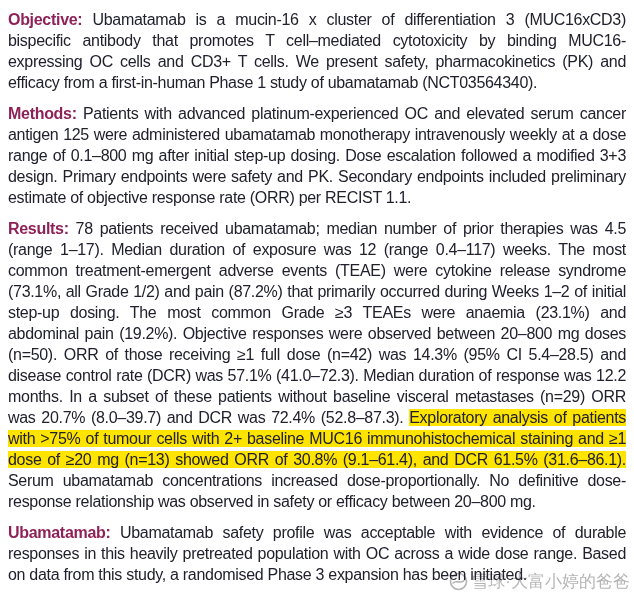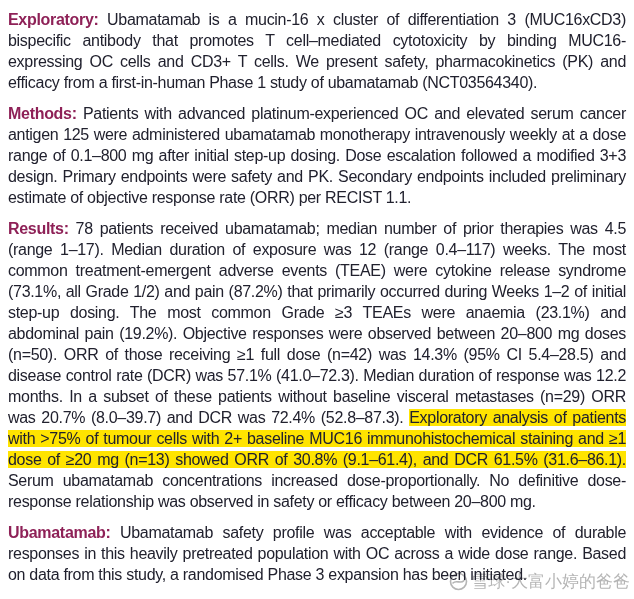--- a/index.html
+++ b/index.html
@@ -60,21 +60,21 @@
     <svg width="19" height="19" viewBox="0 0 19 19" aria-hidden="true">
       <circle cx="9.5" cy="9.5" r="8" fill="none" stroke="#b5b5b5" stroke-width="1.6"></circle>
       <path d="M4 11 C 7 7.5, 12 12.5, 15 8.5" fill="none" stroke="#b5b5b5" stroke-width="1.6" stroke-linecap="round"></path>
     </svg>
   </span>
   <span>雪球·大富小婷的爸爸</span>
 </div>
 
 <div class="doc">
 
-  <p><b class="section-label">Exploratory:</b> <span>Ubamatamab is a mucin-16 x cluster of differentiation 3 (MUC16xCD3) bispecific antibody that promotes T cell–mediated cytotoxicity by binding MUC16-expressing OC cells and CD3+ T cells. We present safety, pharmacokinetics (PK) and efficacy from a first-in-human Phase 1 study of ubamatamab (NCT03564340).</span></p>
+  <p><b class="section-label">Objective:</b> <span>Ubamatamab is a mucin-16 x cluster of differentiation 3 (MUC16xCD3) bispecific antibody that promotes T cell–mediated cytotoxicity by binding MUC16-expressing OC cells and CD3+ T cells. We present safety, pharmacokinetics (PK) and efficacy from a first-in-human Phase 1 study of ubamatamab (NCT03564340).</span></p>
 
   <p><b class="section-label">Methods:</b> <span>Patients with advanced platinum-experienced OC and elevated serum cancer antigen 125 were administered ubamatamab monotherapy intravenously weekly at a dose range of 0.1–800 mg after initial step-up dosing. Dose escalation followed a modified 3+3 design. Primary endpoints were safety and PK. Secondary endpoints included preliminary estimate of objective response rate (ORR) per RECIST 1.1.</span></p>
 
   <p><b class="section-label">Results:</b> <span>78 patients received ubamatamab; median number of prior therapies was 4.5 (range 1–17). Median duration of exposure was 12 (range 0.4–117) weeks. The most common treatment-emergent adverse events (TEAE) were cytokine release syndrome (73.1%, all Grade 1/2) and pain (87.2%) that primarily occurred during Weeks 1–2 of initial step-up dosing. The most common Grade ≥3 TEAEs were anaemia (23.1%) and abdominal pain (19.2%). Objective responses were observed between 20–800 mg doses (n=50). ORR of those receiving ≥1 full dose (n=42) was 14.3% (95% CI 5.4–28.5) and disease control rate (DCR) was 57.1% (41.0–72.3). Median duration of response was 12.2 months. In a subset of these patients without baseline visceral metastases (n=29) ORR was 20.7% (8.0–39.7) and DCR was 72.4% (52.8–87.3). </span><mark class="hl">Exploratory analysis of patients with &gt;75% of tumour cells with 2+ baseline MUC16 immunohistochemical staining and ≥1 dose of ≥20 mg (n=13) showed ORR of 30.8% (9.1–61.4), and DCR 61.5% (31.6–86.1).</mark><span> Serum ubamatamab concentrations increased dose-proportionally. No definitive dose-response relationship was observed in safety or efficacy between 20–800 mg.</span></p>
 
   <p><b class="section-label">Ubamatamab:</b> <span>Ubamatamab safety profile was acceptable with evidence of durable responses in this heavily pretreated population with OC across a wide dose range. Based on data from this study, a randomised Phase 3 expansion has been initiated.</span></p>
 
 </div>
 
 </body></html>

